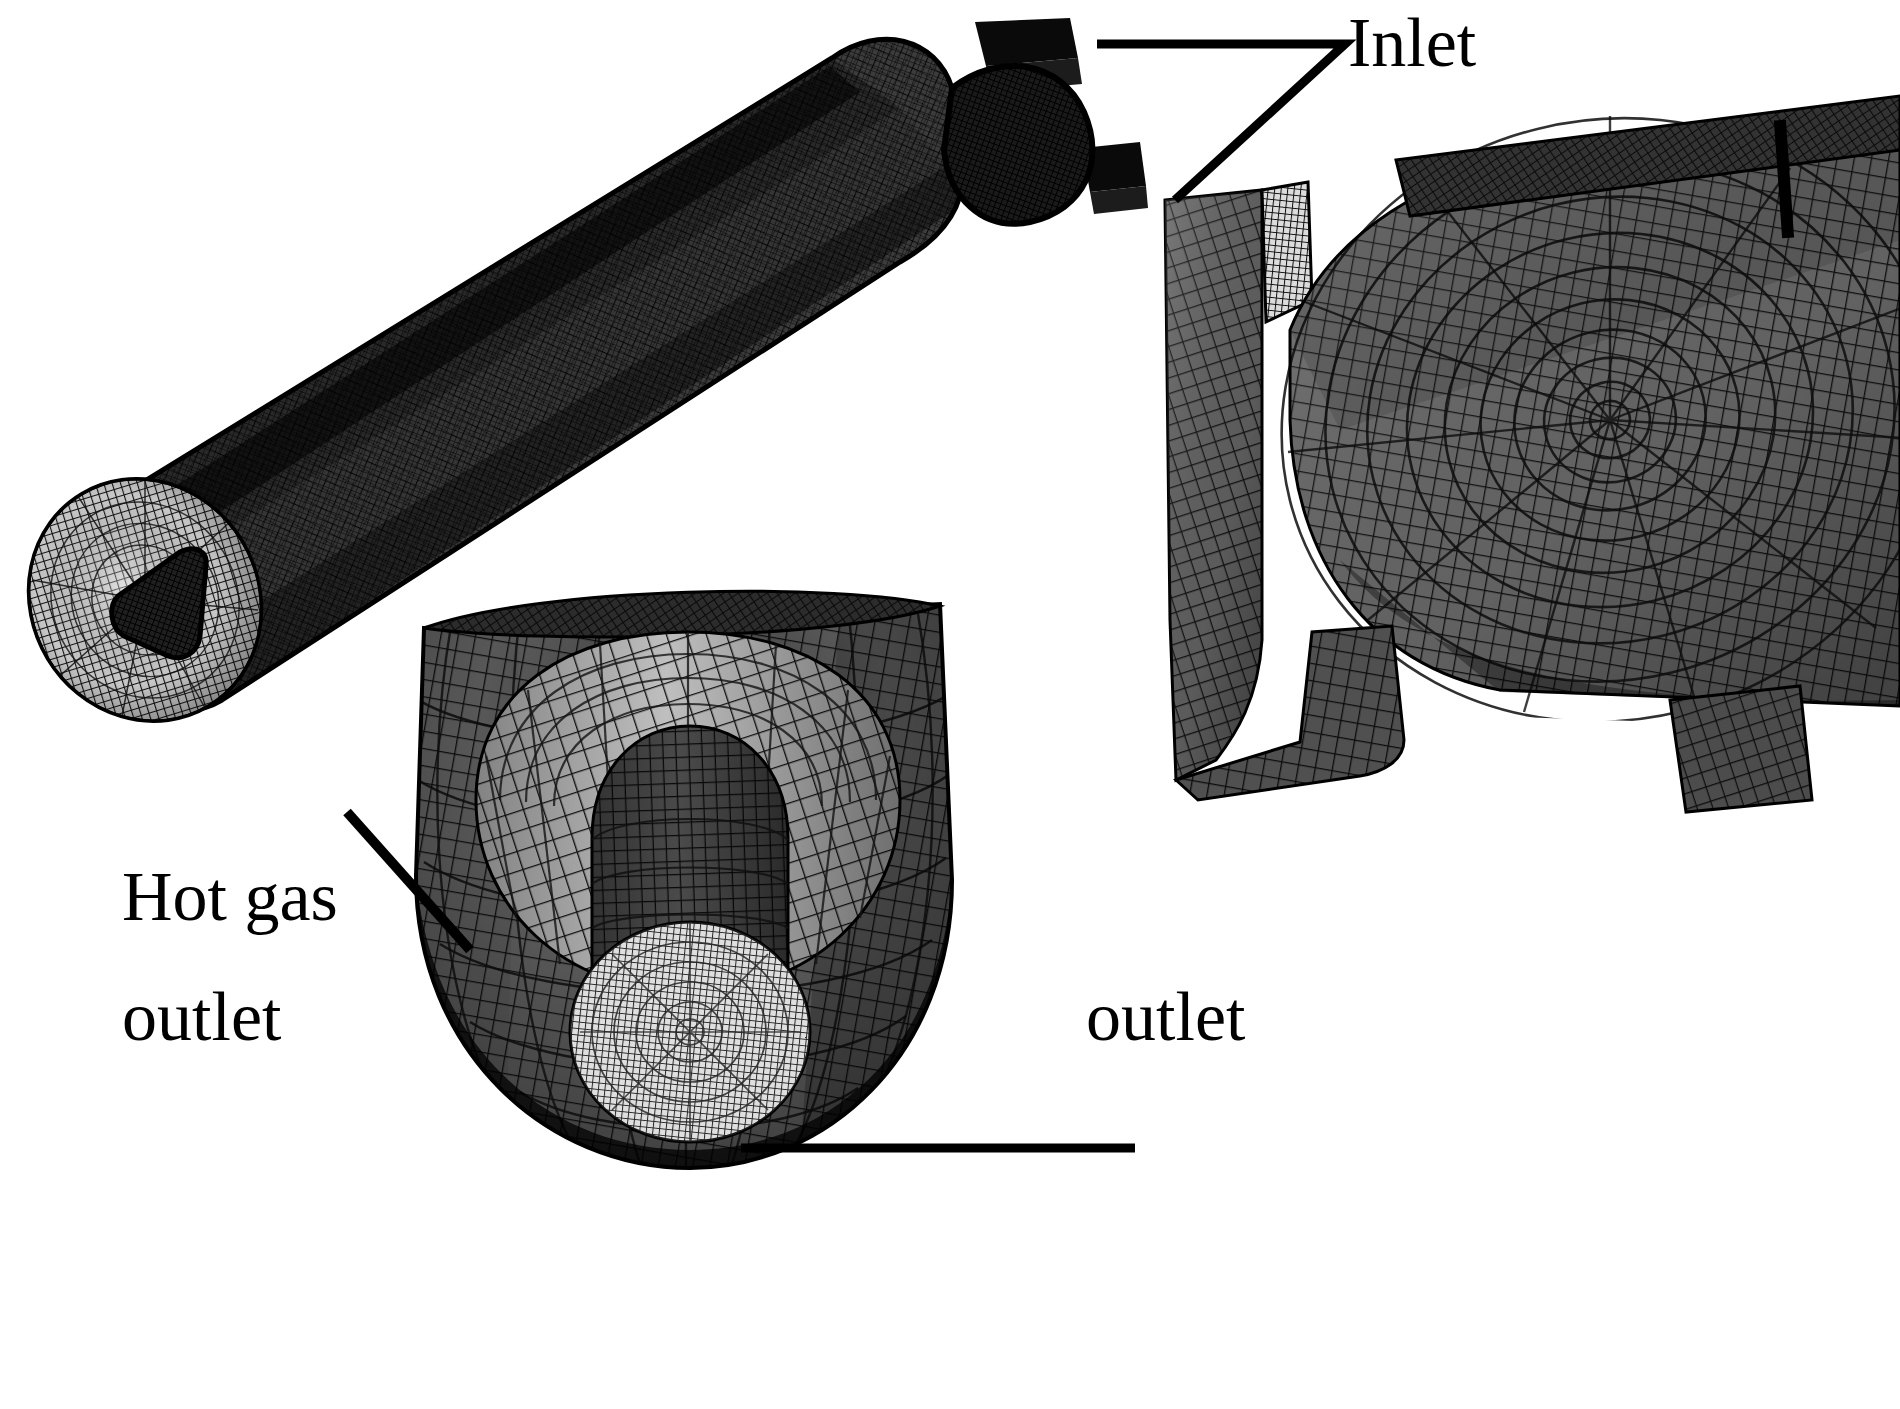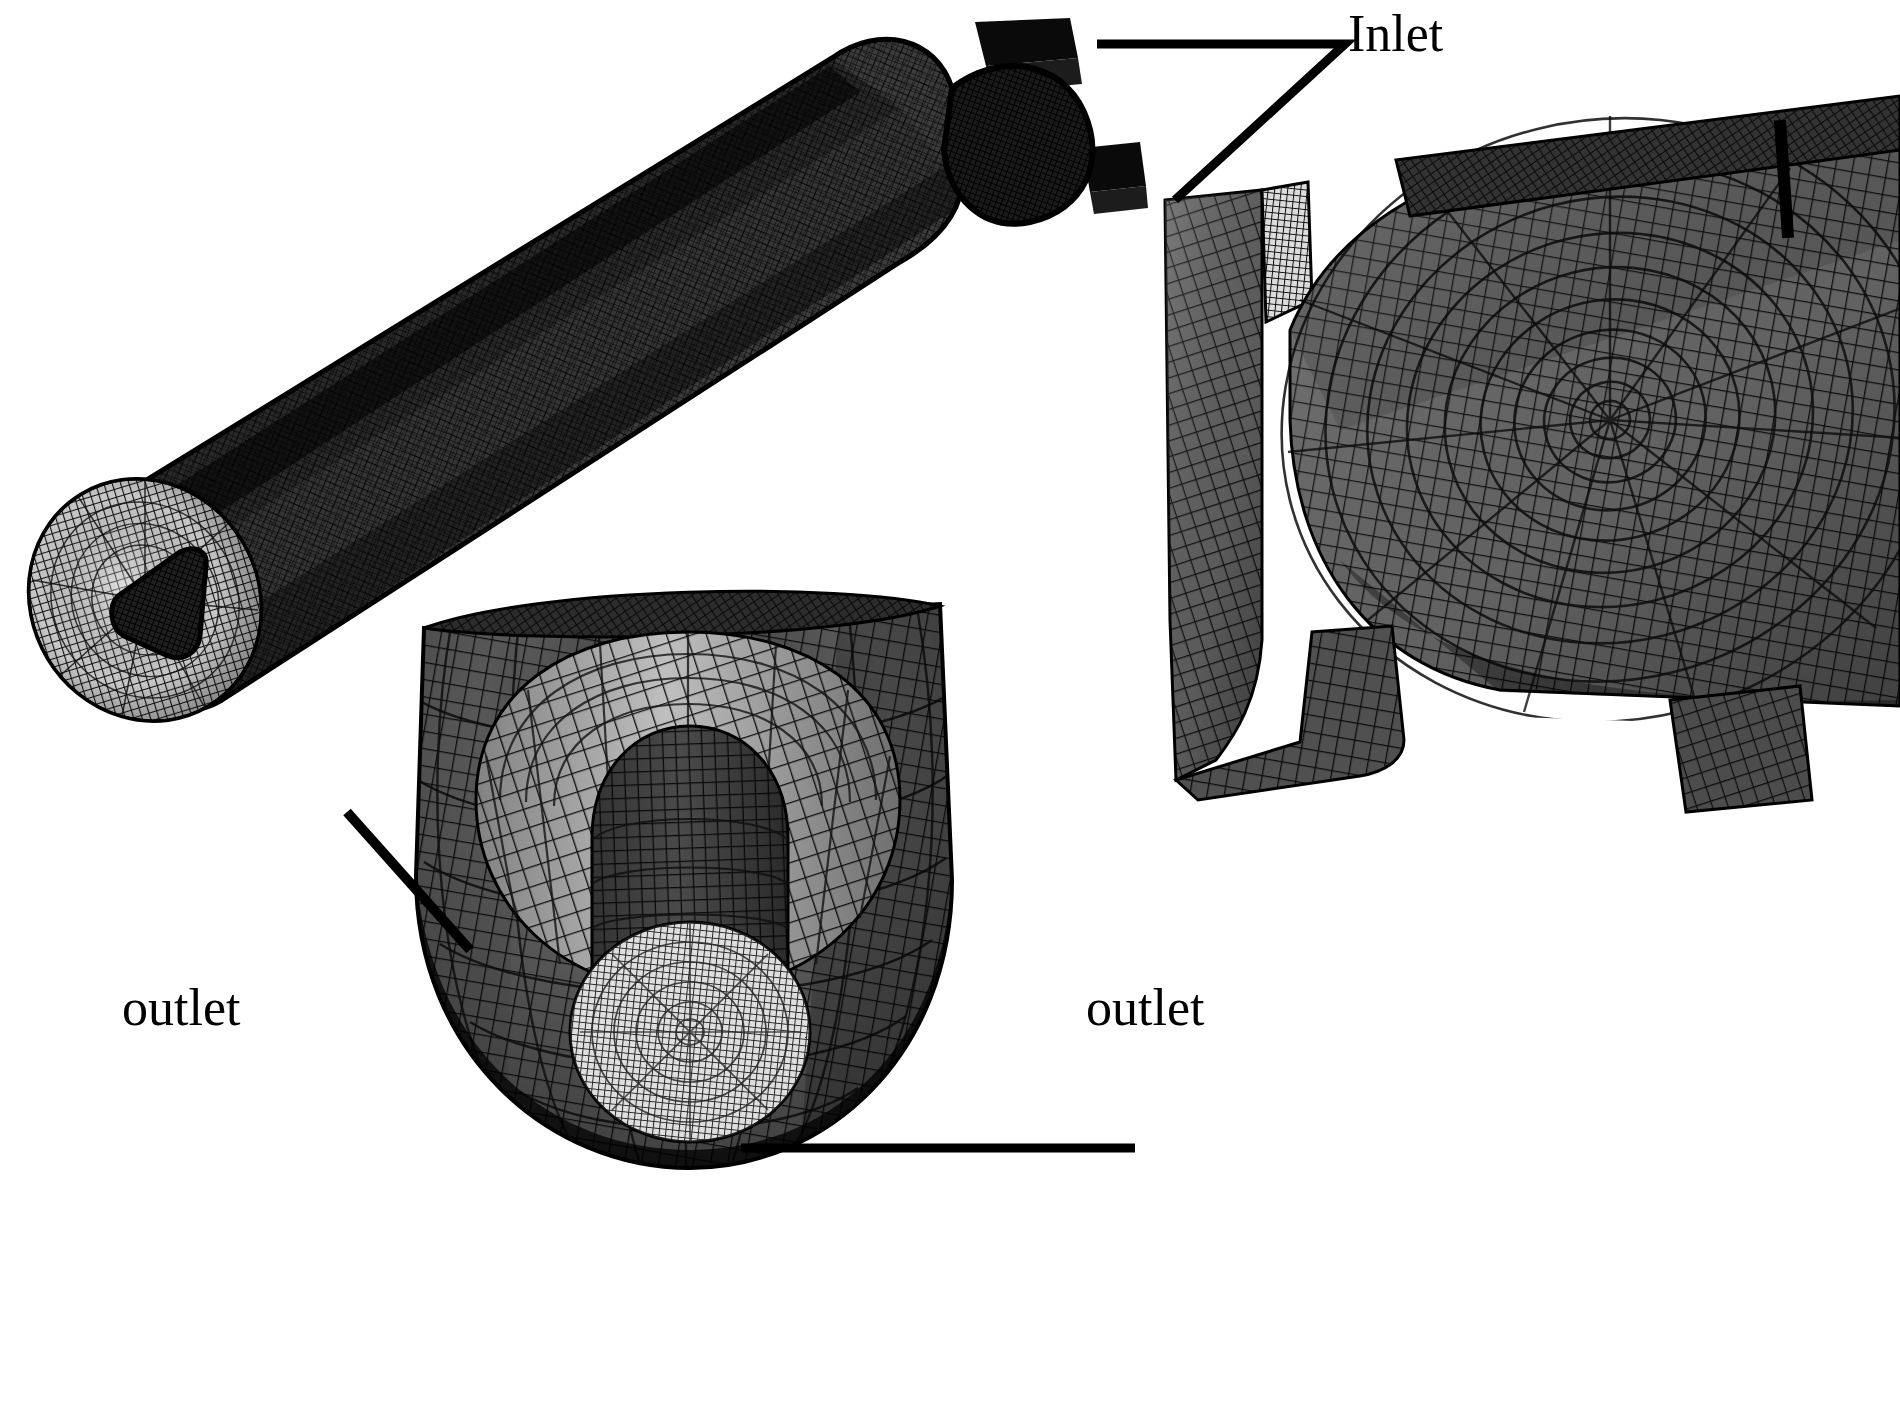--- a/index.html
+++ b/index.html
@@ -1,21 +1,21 @@
 <!DOCTYPE html>
 <html><head>
 <meta charset="utf-8">
 <style>
   html,body{margin:0;padding:0;background:#ffffff;}
   body{width:1900px;height:1409px;position:relative;overflow:hidden;
        font-family:"Liberation Serif", serif;}
   #stage{position:absolute;left:0;top:0;width:1900px;height:1409px;background:#ffffff;}
   svg.fig{position:absolute;left:0;top:0;width:1900px;height:1409px;}
   .label{position:absolute;color:#000;font-family:"Liberation Serif","DejaVu Serif",serif;
-         font-size:52px;line-height:1.0;white-space:pre;letter-spacing:0px;}
+         font-size:70px;line-height:1.0;white-space:pre;letter-spacing:0px;}
   .lbl-inlet{left:1348px;top:8px;}
   .lbl-hot{left:122px;top:862px;}
   .lbl-hot2{left:122px;top:982px;}
   .lbl-cold{left:1086px;top:862px;}
   .lbl-cold2{left:1086px;top:982px;}
 </style>
 </head>
 <body>
 
 <div id="stage">
@@ -328,17 +328,18 @@
   <g>
     <polyline points="1097,44 1345,44 1175,200" fill="none" stroke="#000000" stroke-width="9" stroke-linejoin="miter" stroke-linecap="butt"></polyline>
     <line x1="347,0" x2="0" y1="0" y2="0" style="display:none"></line>
     <line x1="347" y1="812" x2="470" y2="950" stroke="#000000" stroke-width="10" transform="translate(0,0)"></line>
     <line x1="741" y1="1148" x2="1135" y2="1148" stroke="#000000" stroke-width="9"></line>
   </g>
 </svg>
 
 <div class="label lbl-inlet">Inlet</div>
 
+<div class="label lbl-hot">Hot gas</div>
 <div class="label lbl-hot2">outlet</div>
 
 <div class="label lbl-cold2">outlet</div>
 
 </div>
 
 </body></html>

